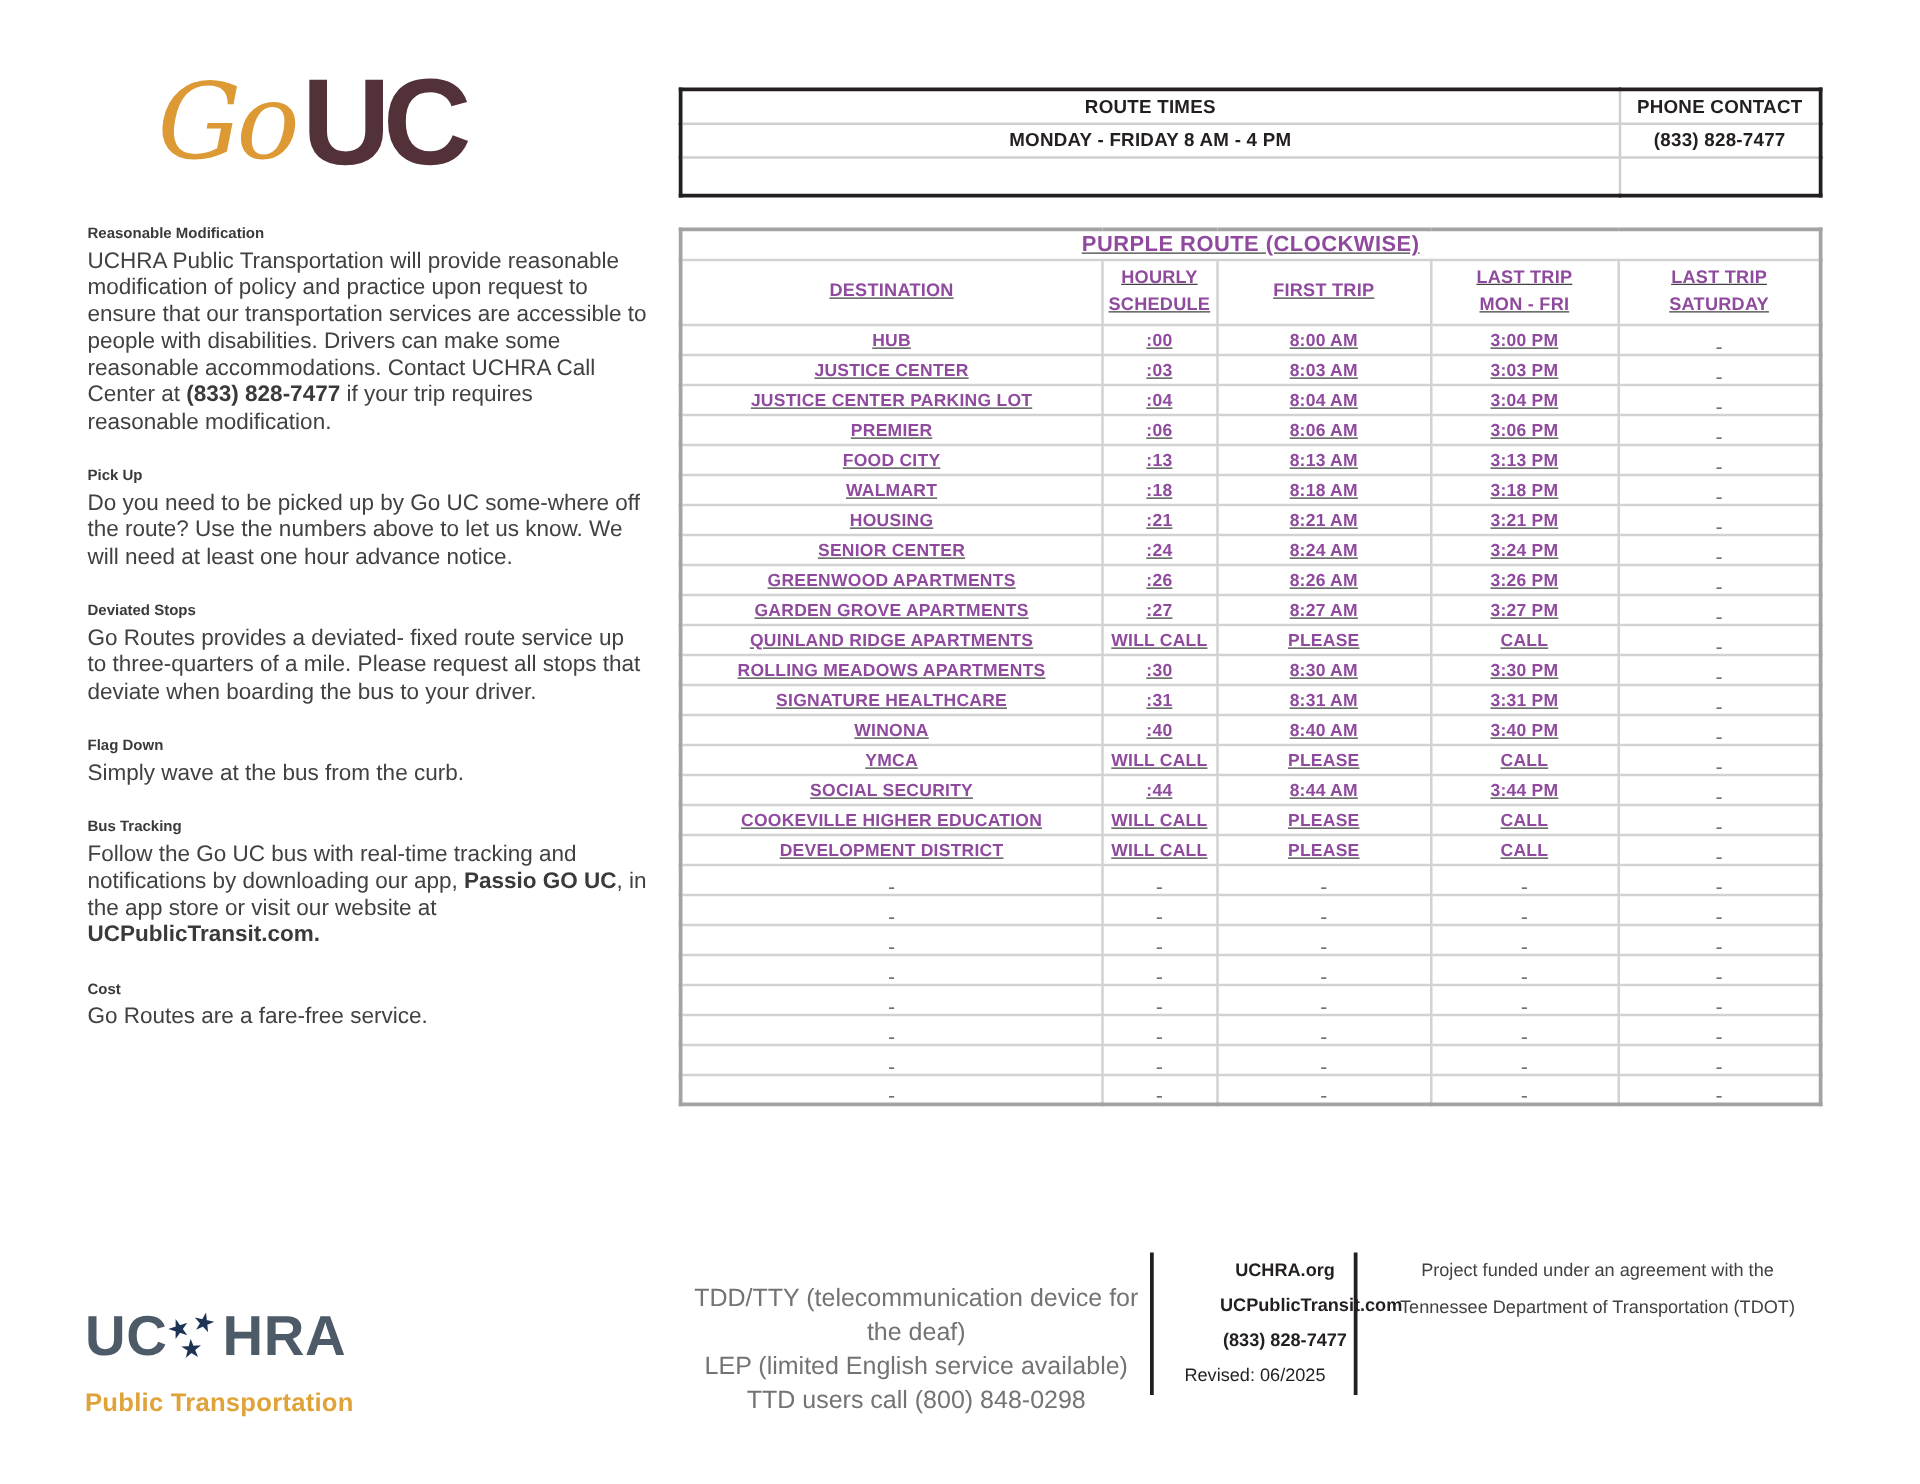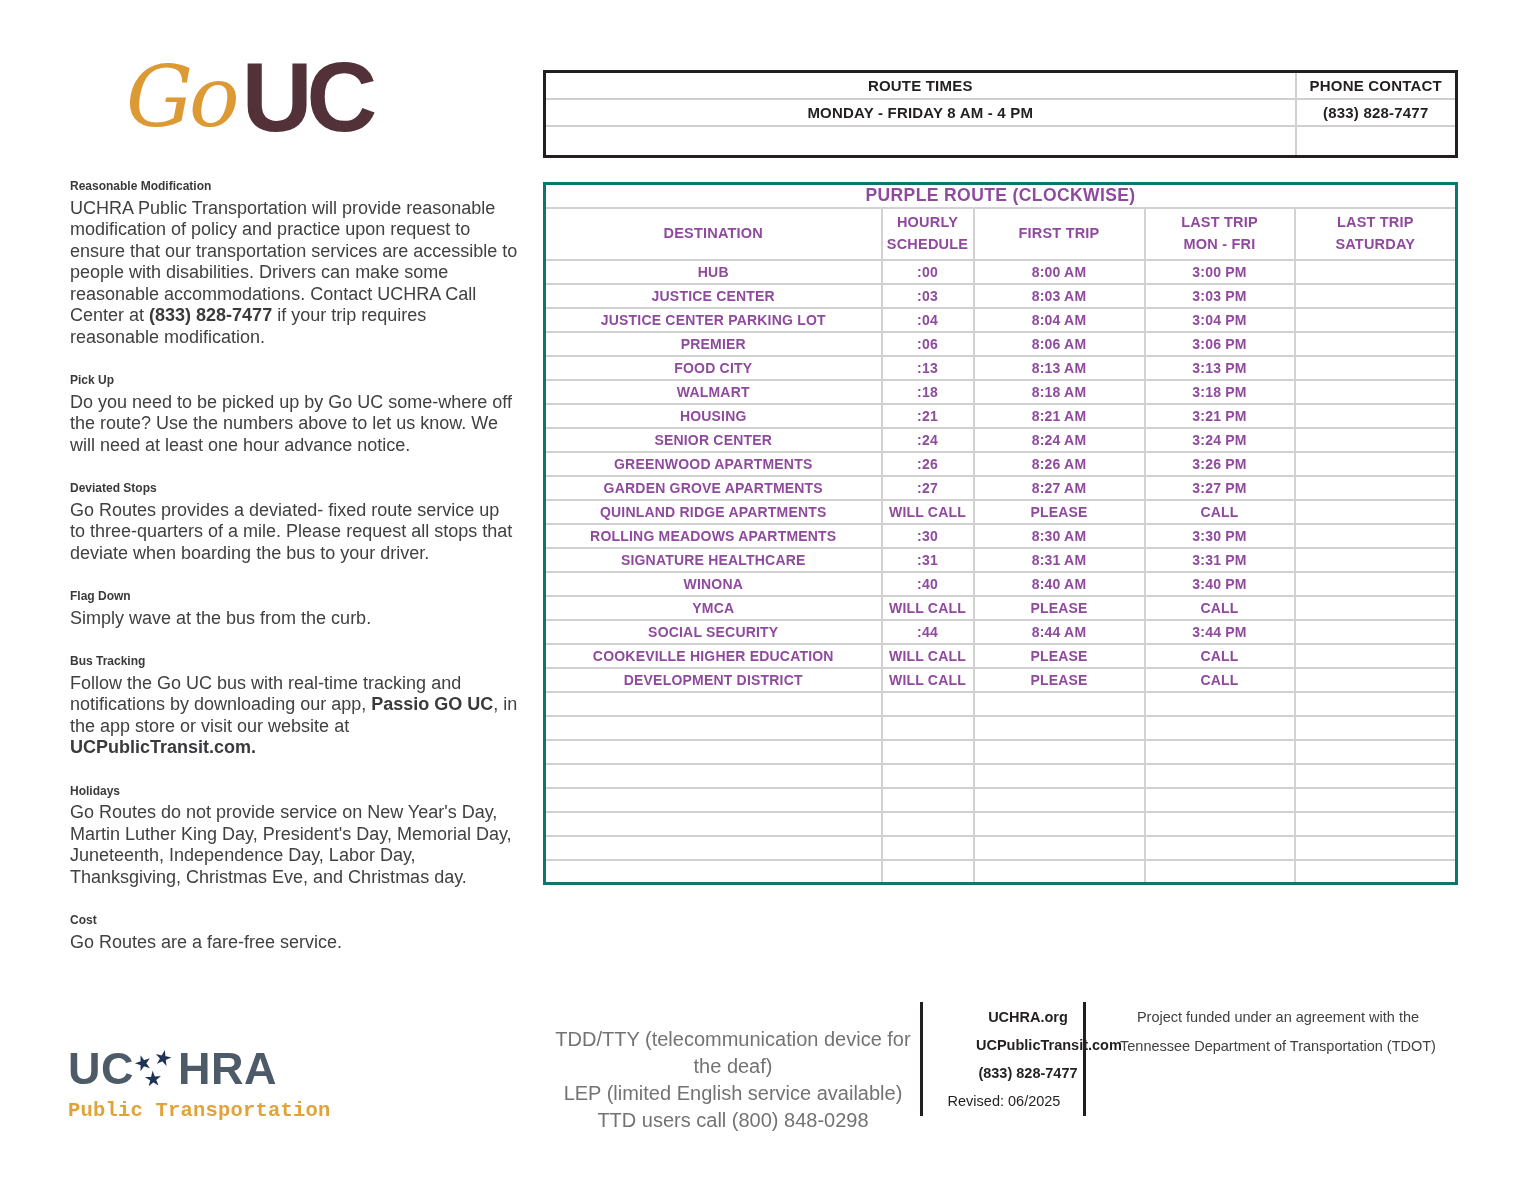--- a/index.html
+++ b/index.html
@@ -29,21 +29,21 @@
   .route-times { position:absolute; left:543px; top:70px; width:912px;
                  border:3px solid #231f20;padding-left:48px; }
   .route-times th, .route-times td {
     border:2px solid #cfcfcf; text-align:center; vertical-align:middle;
     font-weight:bold; color:#231f20; font-size:15px; height:27px; letter-spacing:0.2px;
   }
   .route-times tr.blank td { height:31px; }
 
   
   .schedule { position:absolute; left:543px; top:182px; width:912px;
-              border:3px solid #0f766e; }
+              border:3px solid #a3a3a3;text-decoration:underline; }
   .schedule th, .schedule td { border:2px solid #d2d2d2; text-align:center; vertical-align:middle; }
   .schedule .title th {
     color:#8F4A9E; font-weight:bold; font-size:17.5px; height:24px; letter-spacing:0.4px;
   }
   .schedule tr.cols th {
     color:#8F4A9E; font-weight:bold; font-size:14.5px; height:52px;
     white-space:pre-line; line-height:1.5; letter-spacing:0.2px;
   }
   .schedule tbody td {
     color:#8F4A9E; font-weight:bold; font-size:14px; height:24px; letter-spacing:0.2px;
@@ -65,21 +65,21 @@
 
   
   .uchra-logo { position:absolute; left:68px; top:1046px; }
   .uchra-row { display:flex; align-items:center; font-weight:bold; font-size:45px;
                color:#4D5A68; letter-spacing:0.5px; line-height:1; }
   .tristar { position:relative; width:42px; height:42px; display:inline-block; margin:0 1px; }
   .tristar .star { position:absolute; color:#1D3354; font-size:18px; line-height:1; }
   .tristar .s1 { left:0px;  top:6px;  transform:rotate(-18deg); }
   .tristar .s2 { left:20px; top:1px;  transform:rotate(12deg); }
   .tristar .s3 { left:10px; top:22px; transform:rotate(-4deg); }
-  .uchra-sub { color:#E0A33A; font-weight:bold; font-size:20.5px; margin-top:8px; letter-spacing:0.2px;font-family:Liberation Mono, monospace; }
+  .uchra-sub { color:#E0A33A; font-weight:bold; font-size:20.5px; margin-top:20px; letter-spacing:0.2px; }
 </style>
 </head>
 <body>
 
 <div class="page">
 
   <div class="brand-logo">
     <span class="brand-go">Go</span>
     <span class="brand-uc">UC</span>
   </div>
@@ -97,24 +97,20 @@
         <h3>Deviated Stops</h3>
         <p><span>Go Routes provides a deviated- fixed route service up to three-quarters of a mile. Please request all stops that deviate when boarding the bus to your driver.</span></p>
       </div>
       <div class="section">
         <h3>Flag Down</h3>
         <p><span>Simply wave at the bus from the curb.</span></p>
       </div>
       <div class="section">
         <h3>Bus Tracking</h3>
         <p><span>Follow the Go UC bus with real-time tracking and notifications by downloading our app, </span><b>Passio GO UC</b><span>, in the app store or visit our website at </span><b>UCPublicTransit.com.</b></p>
-      </div>
-      <div class="section">
-        <h3>Holidays</h3>
-        <p><span>Go Routes do not provide service on New Year's Day, Martin Luther King Day, President's Day, Memorial Day, Juneteenth, Independence Day, Labor Day, Thanksgiving, Christmas Eve, and Christmas day.</span></p>
       </div>
       <div class="section">
         <h3>Cost</h3>
         <p><span>Go Routes are a fare-free service.</span></p>
       </div>
     </div>
 
   <table class="route-times">
     <colgroup>
         <col style="width:751px">

